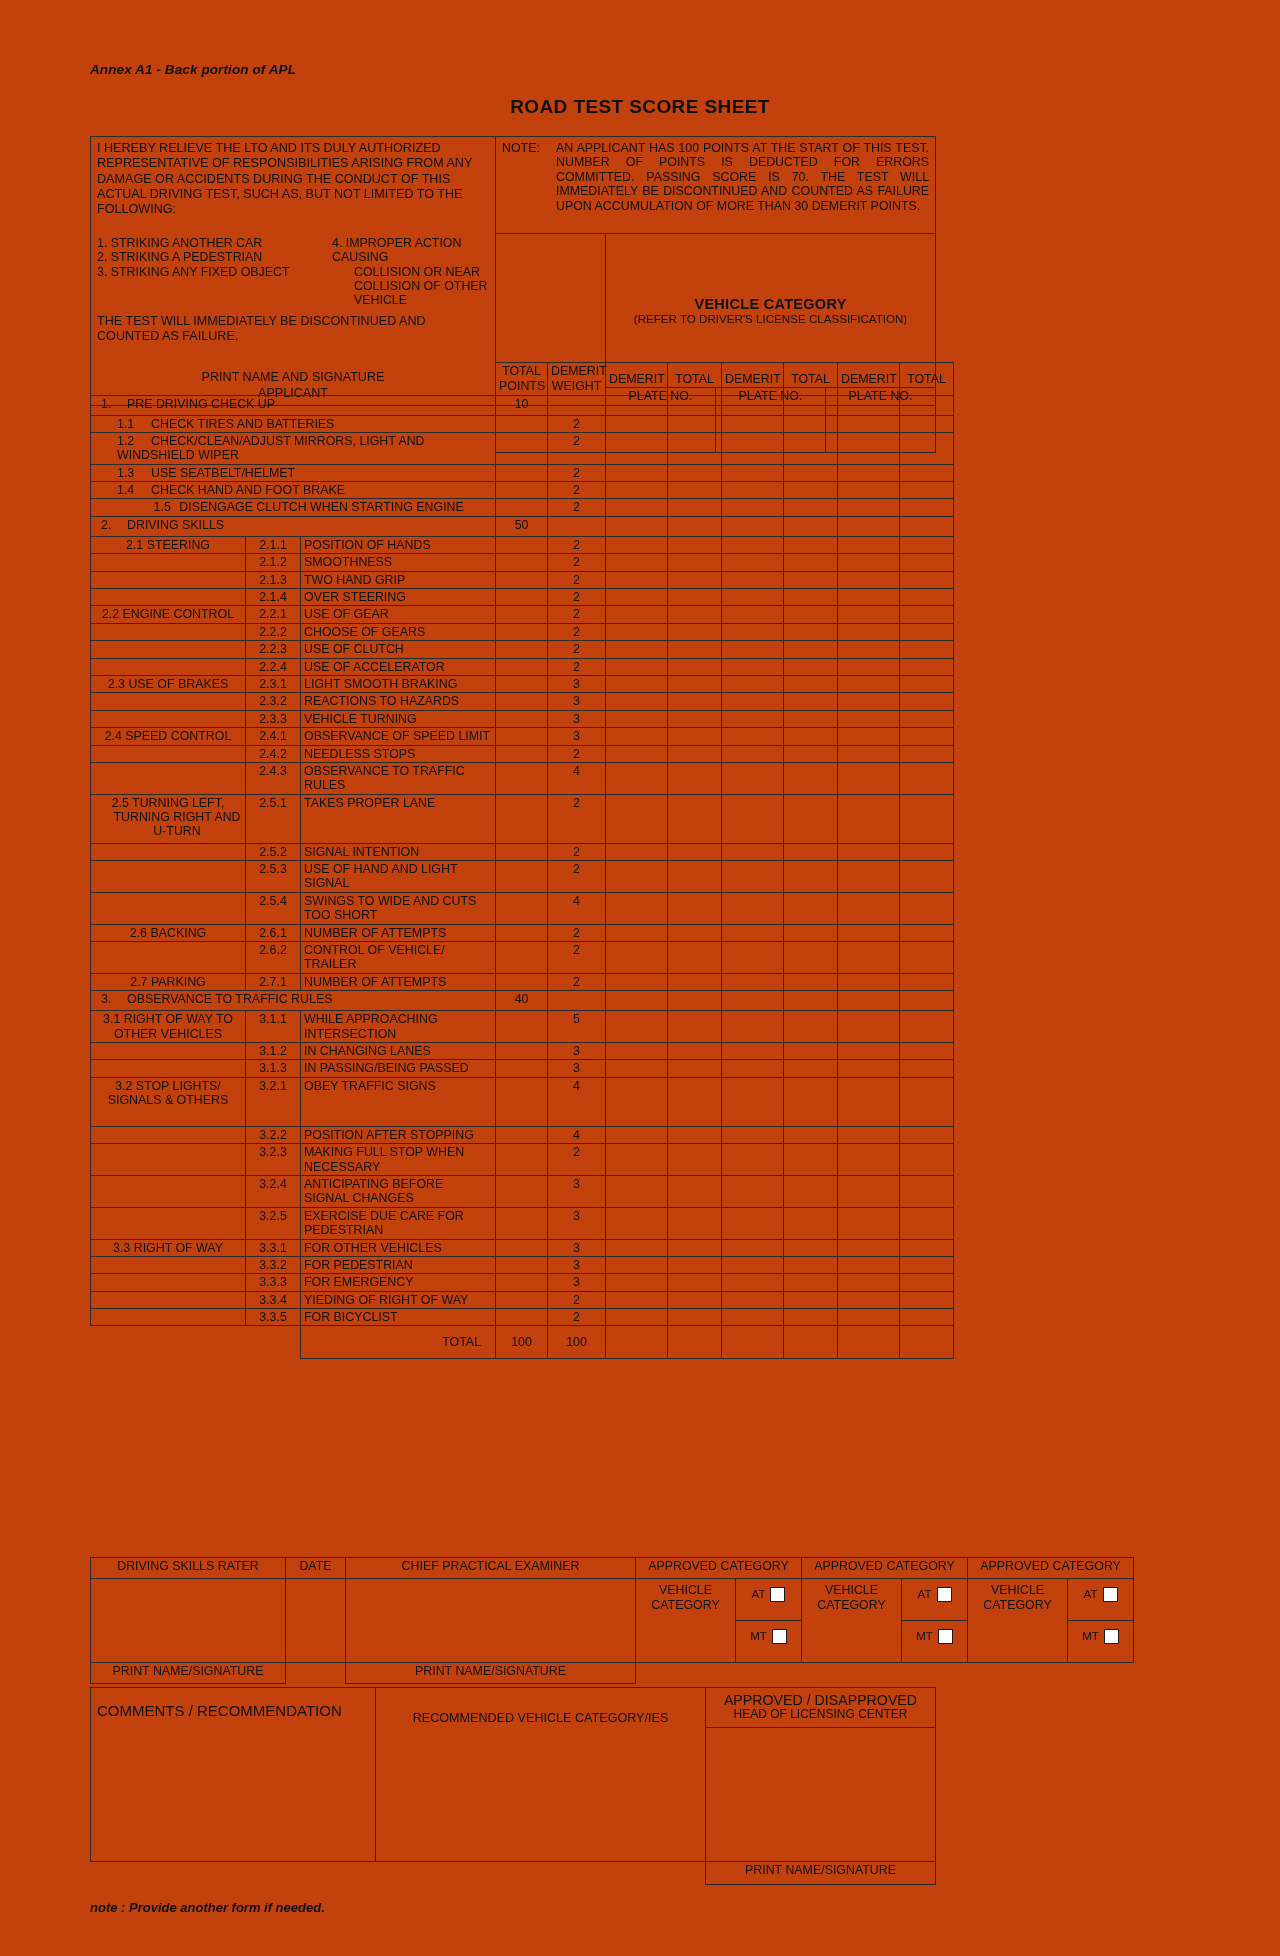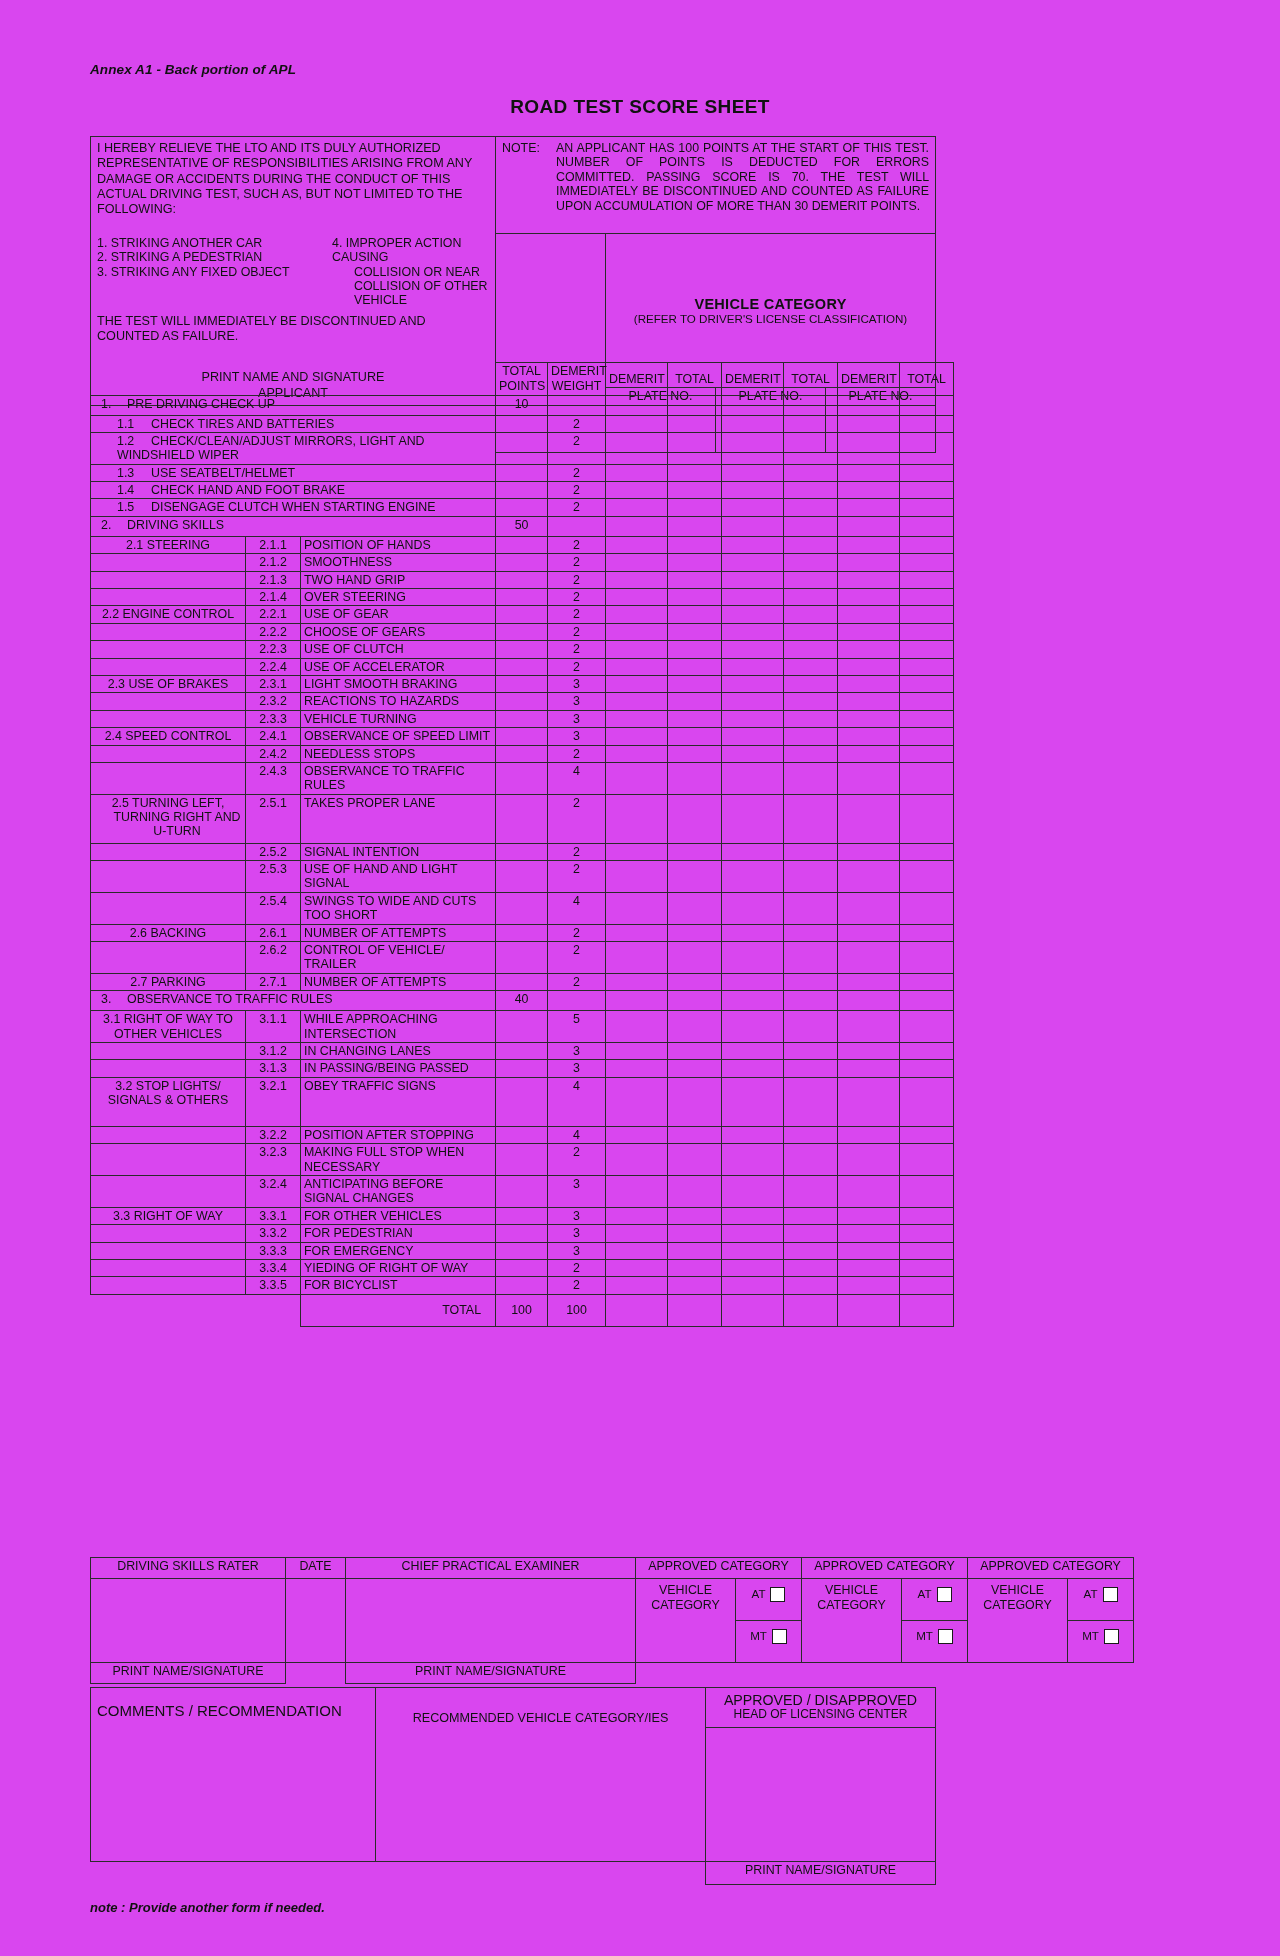--- a/index.html
+++ b/index.html
@@ -12,21 +12,21 @@
     height: 1956px;
     font-family: "Liberation Sans", sans-serif;
     color: #111;
     position: relative;
   }
   .page {
     position: absolute;
     left: 0; top: 0;
     width: 1280px;
     height: 1956px;
-    background: #d946ef;
+    background: #c2410c;
   }
   .annex {
     position: absolute;
     left: 90px;
     top: 62px;
     font-size: 13.5px;
     font-style: italic;
     font-weight: bold;
     letter-spacing: 0.1px;
   }
@@ -266,21 +266,21 @@
           <td></td>
           <td class="c">2</td>
           <td></td>
           <td></td>
           <td></td>
           <td></td>
           <td></td>
           <td></td>
         </tr>
         <tr>
-          <td colspan="3" style="padding-left:26px;"><span style="display:inline-block;width:34px;">1.5</span>DISENGAGE CLUTCH WHEN STARTING ENGINE</td>
+          <td colspan="3" style="padding-left:26px;text-align:center;"><span style="display:inline-block;width:34px;">1.5</span>DISENGAGE CLUTCH WHEN STARTING ENGINE</td>
           <td></td>
           <td class="c">2</td>
           <td></td>
           <td></td>
           <td></td>
           <td></td>
           <td></td>
           <td></td>
         </tr>
         <tr>
@@ -653,20 +653,33 @@
           <td></td>
           <td></td>
           <td></td>
           <td></td>
           <td></td>
         </tr>
         <tr>
           <td class="c"></td>
           <td class="c">3.2.4</td>
           <td>ANTICIPATING BEFORE SIGNAL CHANGES</td>
+          <td></td>
+          <td class="c">3</td>
+          <td></td>
+          <td></td>
+          <td></td>
+          <td></td>
+          <td></td>
+          <td></td>
+        </tr>
+        <tr>
+          <td class="c"></td>
+          <td class="c">3.2.5</td>
+          <td>EXERCISE DUE CARE FOR PEDESTRIAN</td>
           <td></td>
           <td class="c">3</td>
           <td></td>
           <td></td>
           <td></td>
           <td></td>
           <td></td>
           <td></td>
         </tr>
         <tr>

